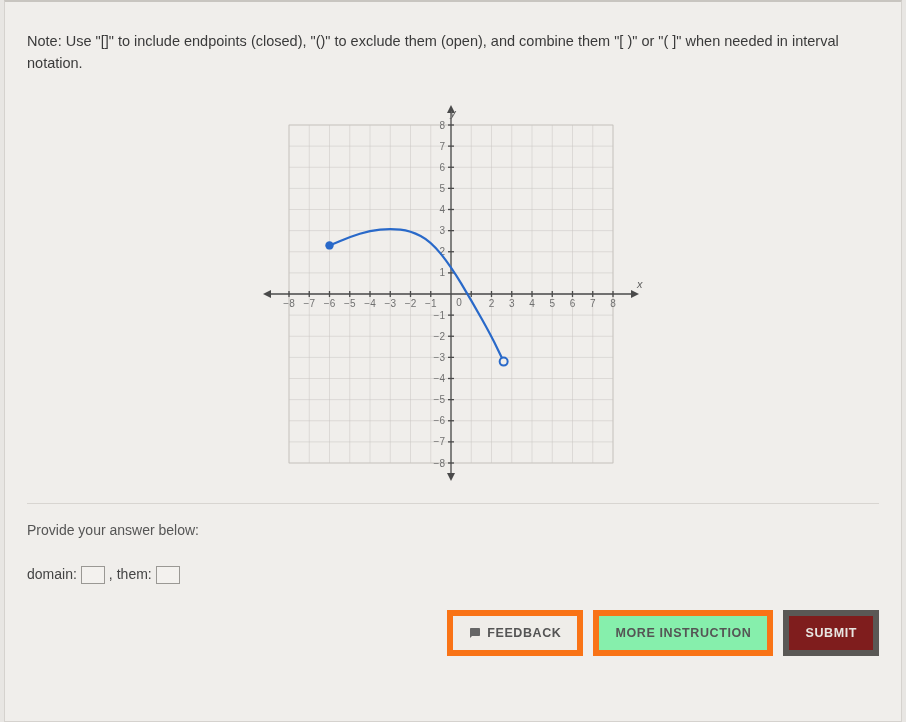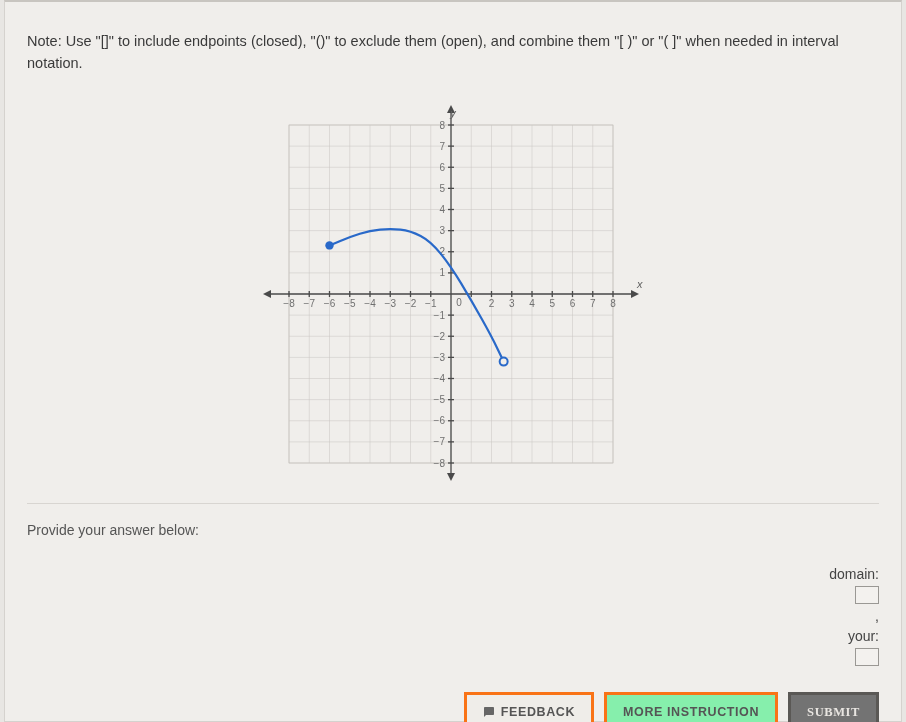--- a/index.html
+++ b/index.html
@@ -43,65 +43,63 @@
       border-top: 1px solid #d8d5d1;
       padding-top: 18px;
     }
     .answer-prompt {
       color: #555;
       font-size: 14px;
       margin-bottom: 28px;
     }
     .answer-row {
       display: flex;
-      align-items: flex-end;
+      align-items: flex-start;
       gap: 4px;
       color: #444;
       font-size: 14px;
       margin-bottom: 26px;
-      flex-direction: column;
     }
     .answer-box {
       display: inline-block;
       width: 24px;
       height: 18px;
       border: 1px solid #9a9894;
       background: #f3f1ee;
       vertical-align: middle;
     }
     .button-bar {
       display: flex;
       justify-content: flex-end;
       gap: 10px;
       padding-bottom: 12px;
     }
     .btn {
       font-size: 12.5px;
       letter-spacing: 0.6px;
       padding: 10px 16px;
-      border: 3px solid #f97316;
+      border: 6px solid #f97316;
       cursor: pointer;
       display: inline-flex;
       align-items: center;
       gap: 6px;
       background: #eceae6;
       color: #555;
       font-weight: 600;
     }
     .btn-feedback {
       background: #efede9;
     }
     .btn-more {
       background: #86efac;
     }
     .btn-submit {
-      background: #737373;
+      background: #7f1d1d;
       color: #e8e5e1;
       border-color: #5a5855;
-      font-family: Liberation Serif, serif;
     }
     .feedback-icon {
       width: 12px;
       height: 12px;
       fill: #666;
     }
   </style>
 </head>
 <body>
 
@@ -239,21 +237,21 @@
         </g>
     </svg>
   </div>
 
   <div class="answer-section">
     <p class="answer-prompt">Provide your answer below:</p>
     <div class="answer-row">
       <span>domain:</span>
       <span class="answer-box"></span>
       <span>,</span>
-      <span>your:</span>
+      <span>them:</span>
       <span class="answer-box"></span>
     </div>
     <div class="button-bar">
       <button class="btn btn-feedback">
         <svg class="feedback-icon" viewBox="0 0 24 24">
           <path d="M20 2H4c-1.1 0-2 .9-2 2v18l4-4h14c1.1 0 2-.9 2-2V4c0-1.1-.9-2-2-2z"></path>
         </svg>
         <span>FEEDBACK</span>
       </button>
       <button class="btn btn-more">

